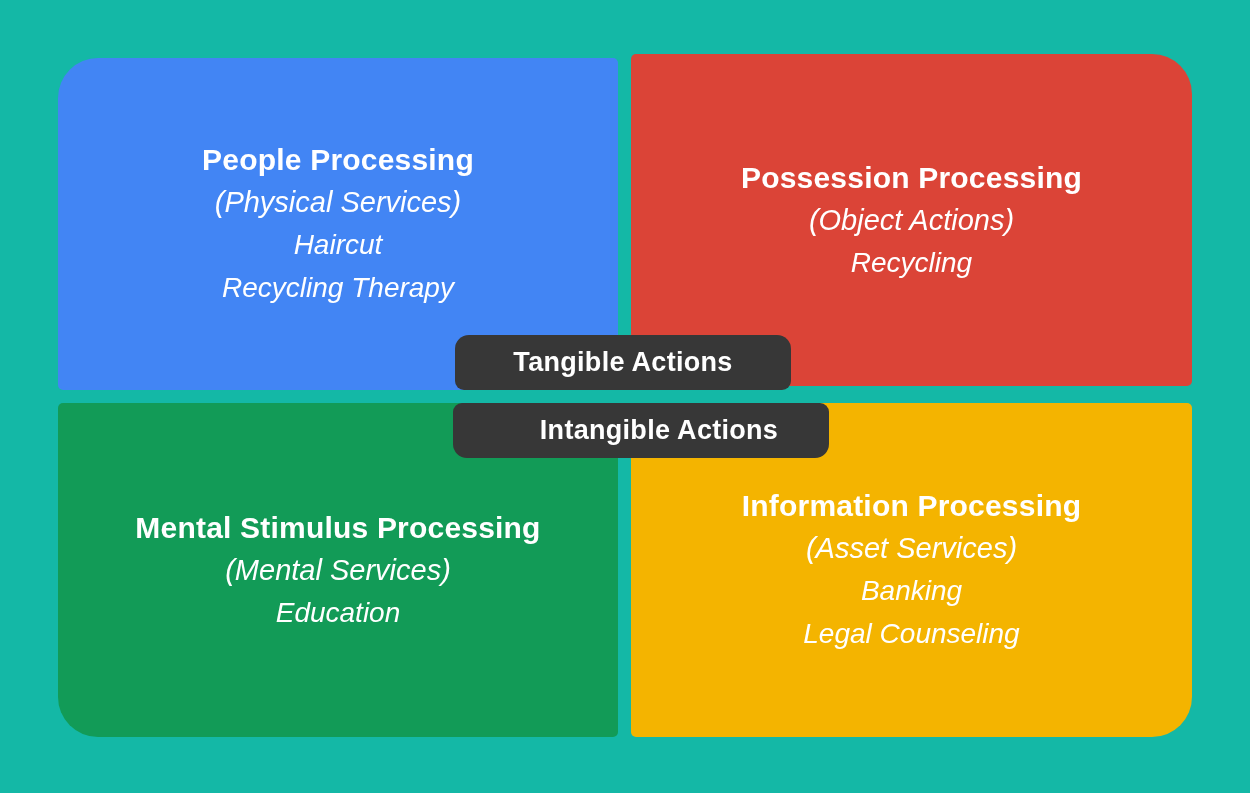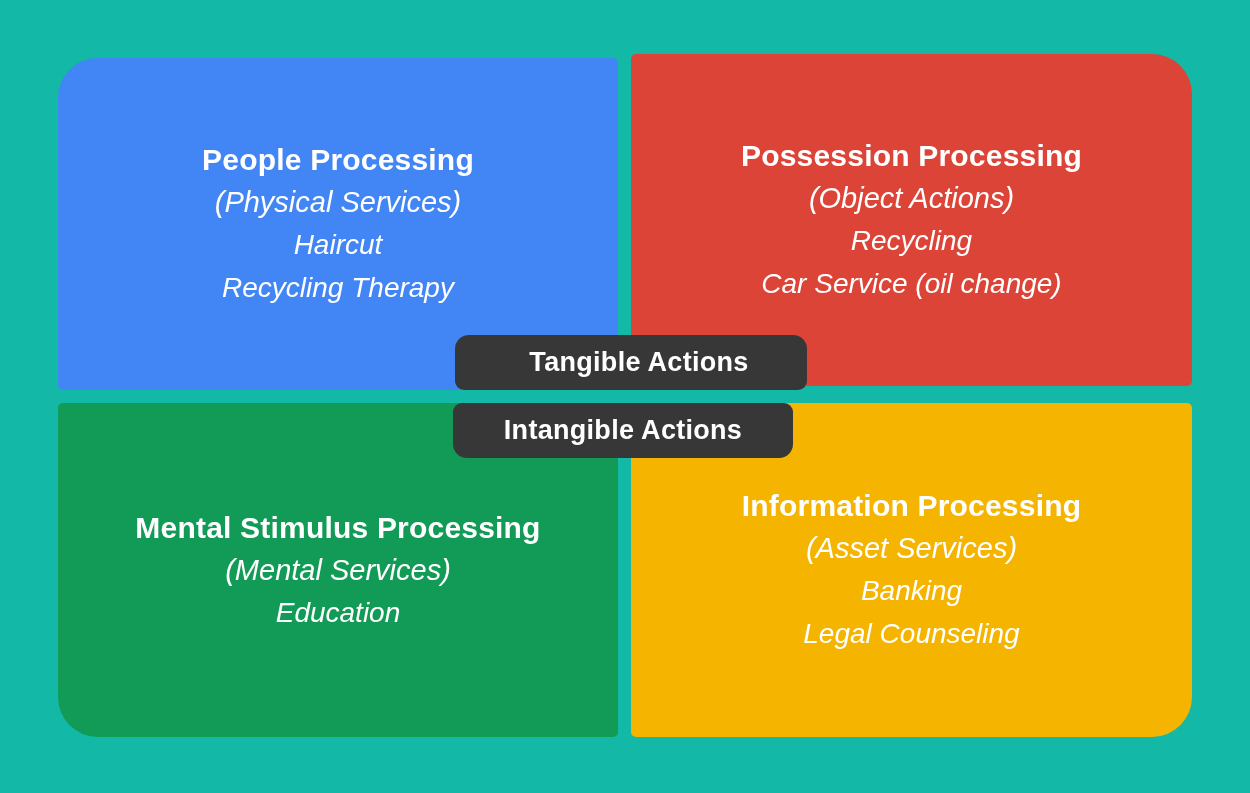--- a/index.html
+++ b/index.html
@@ -78,38 +78,37 @@
       <div class="q-item">Haircut</div>
       <div class="q-item">Recycling Therapy</div>
     </div>
   </div>
 
   <div class="quadrant q-tr" style="background-color: rgb(219, 68, 55);">
     <div class="q-title">Possession Processing</div>
     <div class="q-subtitle">(Object Actions)</div>
     <div class="q-items">
       <div class="q-item">Recycling</div>
-      <div class="q-item">Car Service (oil change)</div>
     </div>
   </div>
 
   <div class="quadrant q-bl" style="background-color: rgb(18, 155, 87);">
     <div class="q-title">Mental Stimulus Processing</div>
     <div class="q-subtitle">(Mental Services)</div>
     <div class="q-items">
       <div class="q-item">Education</div>
     </div>
   </div>
 
   <div class="quadrant q-br" style="background-color: rgb(244, 180, 0); justify-content: center;">
     <div class="q-title">Information Processing</div>
     <div class="q-subtitle">(Asset Services)</div>
     <div class="q-items">
       <div class="q-item">Banking</div>
       <div class="q-item">Legal Counseling</div>
     </div>
   </div>
 
-  <div class="badge badge-tangible" style="background-color: rgb(55, 55, 55); padding-left: 16px;">Tangible Actions</div>
+  <div class="badge badge-tangible" style="background-color: rgb(55, 55, 55);">Tangible Actions</div>
 
-  <div class="badge badge-intangible" style="background-color: rgb(55, 55, 55);">Intangible Actions</div>
+  <div class="badge badge-intangible" style="background-color: rgb(55, 55, 55); padding-left: 36px;">Intangible Actions</div>
 
 </div>
 
 </body></html>

